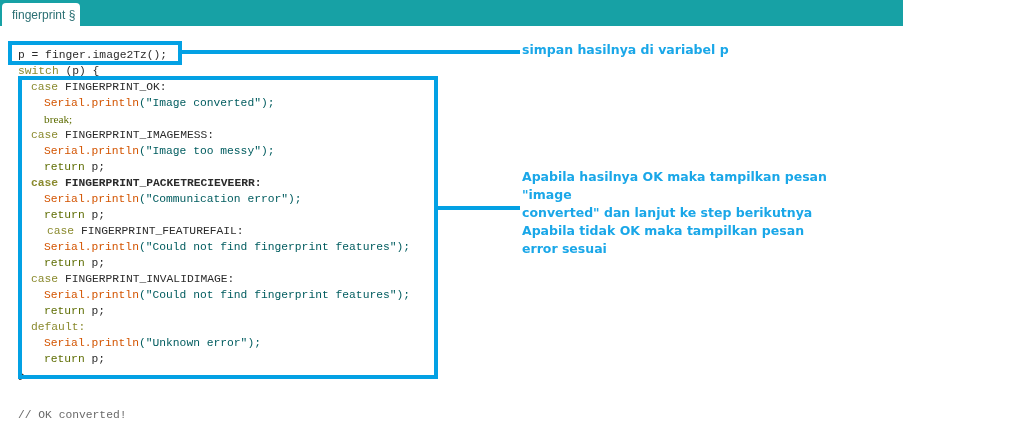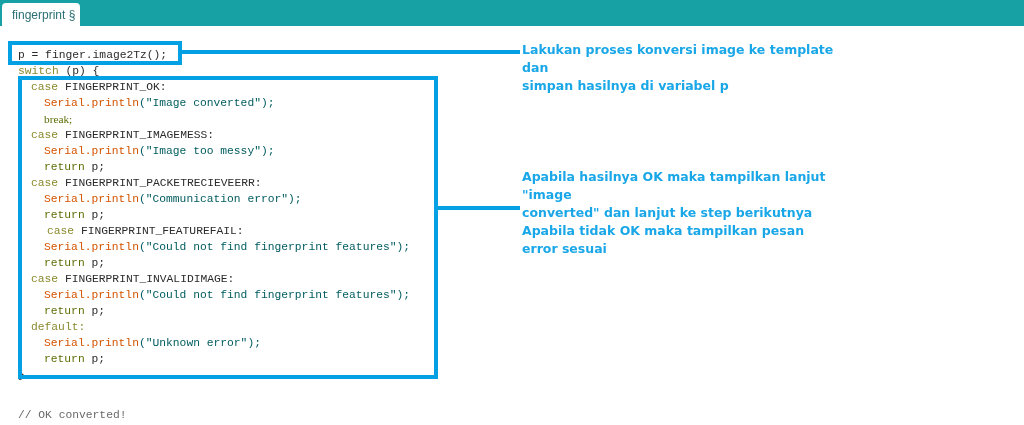--- a/index.html
+++ b/index.html
@@ -1,17 +1,17 @@
 <!DOCTYPE html>
 <html><head>
 <meta charset="utf-8">
 <style>
   html, body { margin:0; padding:0; }
   body { width:1024px; height:425px; background:#ffffff; position:relative; overflow:hidden; font-family:"Liberation Sans", sans-serif; }
-  .tabbar { position:absolute; left:0; top:0; width:1024px; height:26px; background:#17a1a5; }
+  .tabbar { position:absolute; left:0; top:0; width:903px; height:26px; background:#17a1a5; }
   .tab { position:absolute; left:2px; top:3px; width:78px; height:23px; background:#ffffff; border-radius:4px 4px 0 0; font-size:12px; color:#2a6f73; line-height:24px; padding-left:10px; box-sizing:border-box; }
   .editor { position:absolute; left:0; top:26px; width:834px; height:399px; background:#ffffff; }
   .code { position:absolute; left:0; top:0; font-family:"Liberation Mono", monospace; font-size:11.3px; color:#2b2b2b; }
   .line { position:absolute; white-space:pre; height:16px; line-height:16px; }
   .kw { color:#8a8a2e;text-align:center; }
   .kw2 { color:#5e6d03; }
   .fn { color:#d35400; }
   .str { color:#005c5f; }
   .cmt { color:#6a6a6a; }
   .box { position:absolute; border:4px solid #03a1e4; box-sizing:border-box; }
@@ -31,21 +31,21 @@
     <div class="line" style="left:18px; top:37px;"><span class="kw">switch</span><span> (p) {</span></div>
 
     <div class="line" style="left:31px; top:53px;"><span class="kw">case</span><span> FINGERPRINT_OK:</span></div>
     <div class="line" style="left:44px; top:69px;"><span class="fn">Serial.println</span><span class="str">("Image converted");</span></div>
     <div class="line kw2" style="left:44px; top:85px;font-family:Liberation Serif, serif;">break;</div>
 
     <div class="line" style="left:31px; top:101px;"><span class="kw">case</span><span> FINGERPRINT_IMAGEMESS:</span></div>
     <div class="line" style="left:44px; top:117px;"><span class="fn">Serial.println</span><span class="str">("Image too messy");</span></div>
     <div class="line" style="left:44px; top:133px;"><span class="kw2">return</span><span> p;</span></div>
 
-    <div class="line" style="left:31px; top:149px;"><span class="kw">case</span><span> FINGERPRINT_PACKETRECIEVEERR:</span></div>
+    <div class="line" style="left:31px; top:149px;font-weight:bold;"><span class="kw">case</span><span> FINGERPRINT_PACKETRECIEVEERR:</span></div>
     <div class="line" style="left:44px; top:165px;"><span class="fn">Serial.println</span><span class="str">("Communication error");</span></div>
     <div class="line" style="left:44px; top:181px;"><span class="kw2">return</span><span> p;</span></div>
 
     <div class="line" style="left:47px; top:197px;"><span class="kw">case</span><span> FINGERPRINT_FEATUREFAIL:</span></div>
     <div class="line" style="left:44px; top:213px;"><span class="fn">Serial.println</span><span class="str">("Could not find fingerprint features");</span></div>
     <div class="line" style="left:44px; top:229px;"><span class="kw2">return</span><span> p;</span></div>
 
     <div class="line" style="left:31px; top:245px;"><span class="kw">case</span><span> FINGERPRINT_INVALIDIMAGE:</span></div>
     <div class="line" style="left:44px; top:261px;"><span class="fn">Serial.println</span><span class="str">("Could not find fingerprint features");</span></div>
     <div class="line" style="left:44px; top:277px;"><span class="kw2">return</span><span> p;</span></div>
@@ -58,22 +58,21 @@
     <div class="line cmt" style="left:18px; top:381px;">// OK converted!</div>
   </div>
 
   <div class="box" style="left:8px; top:15px; width:174px; height:24px;"></div>
   <div class="connector" style="left:182px; top:24px; width:338px; height:4px;"></div>
 
   <div class="box" style="left:18px; top:50px; width:420px; height:303px;"></div>
   <div class="connector" style="left:438px; top:180px; width:82px; height:4px;"></div>
 
   <div class="note" style="left:522px; top:15px;">
-    <div>Lakukan proses konversi image ke template dan</div>
     <div>simpan hasilnya di variabel p</div>
   </div>
 
   <div class="note" style="left:522px; top:142px;">
-    <div>Apabila hasilnya OK maka tampilkan lanjut "image</div>
+    <div>Apabila hasilnya OK maka tampilkan pesan "image</div>
     <div>converted" dan lanjut ke step berikutnya</div>
     <div>Apabila tidak OK maka tampilkan pesan error sesuai</div>
   </div>
 </div>
 
 </body></html>

